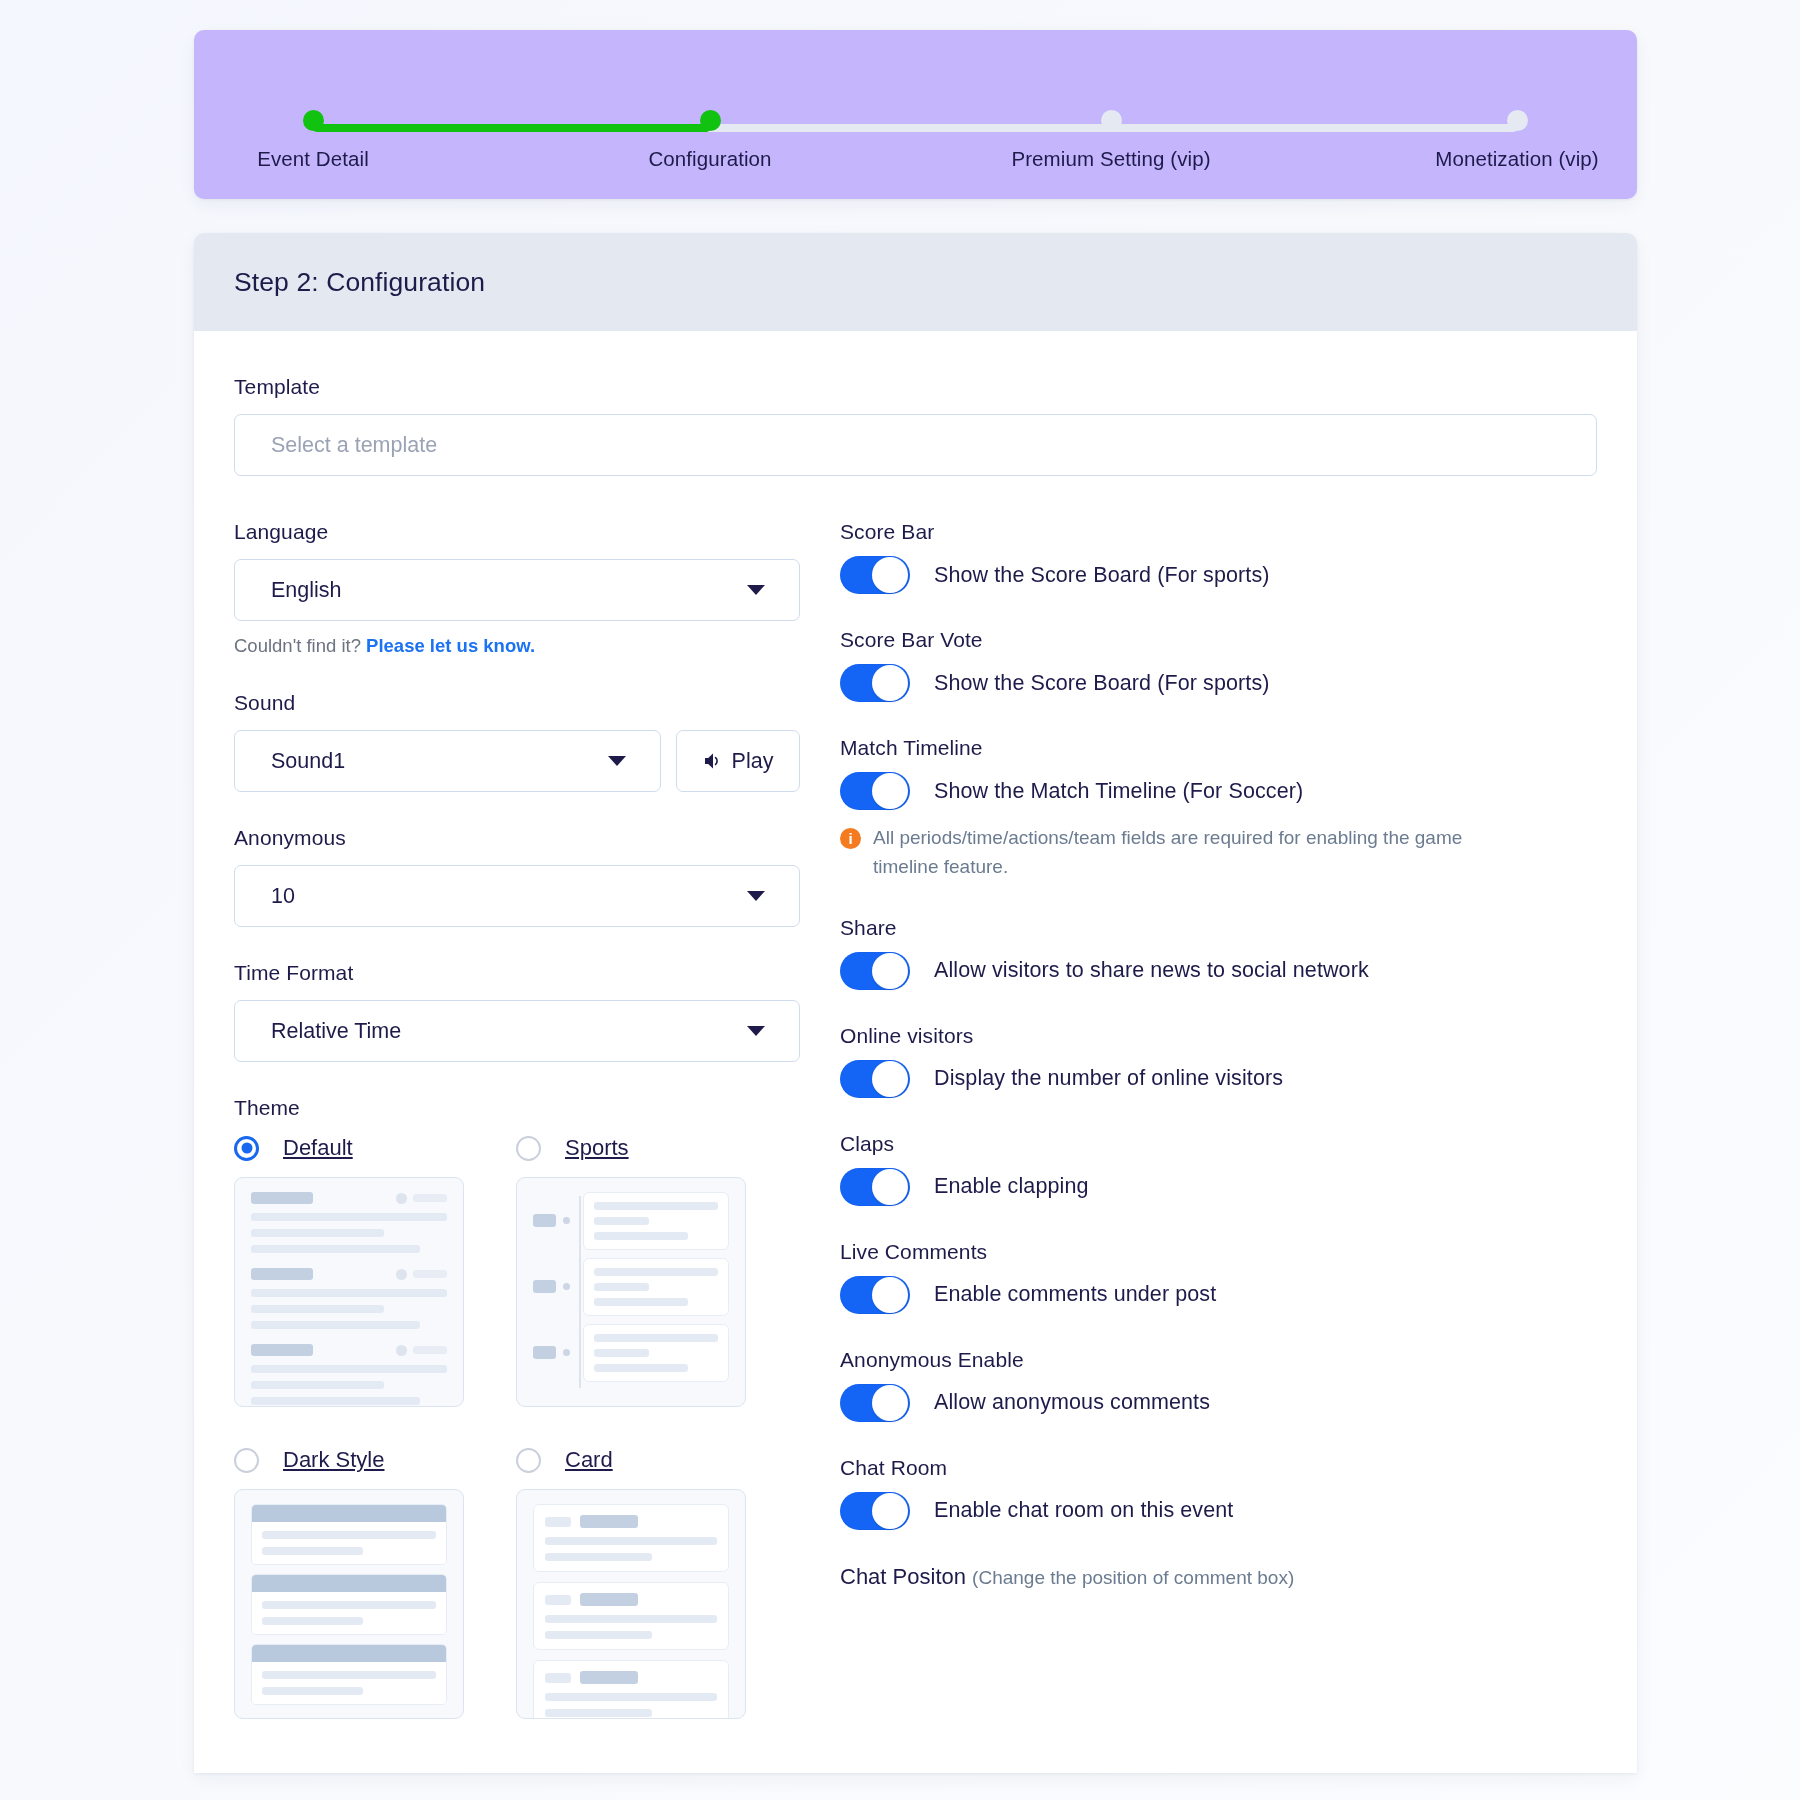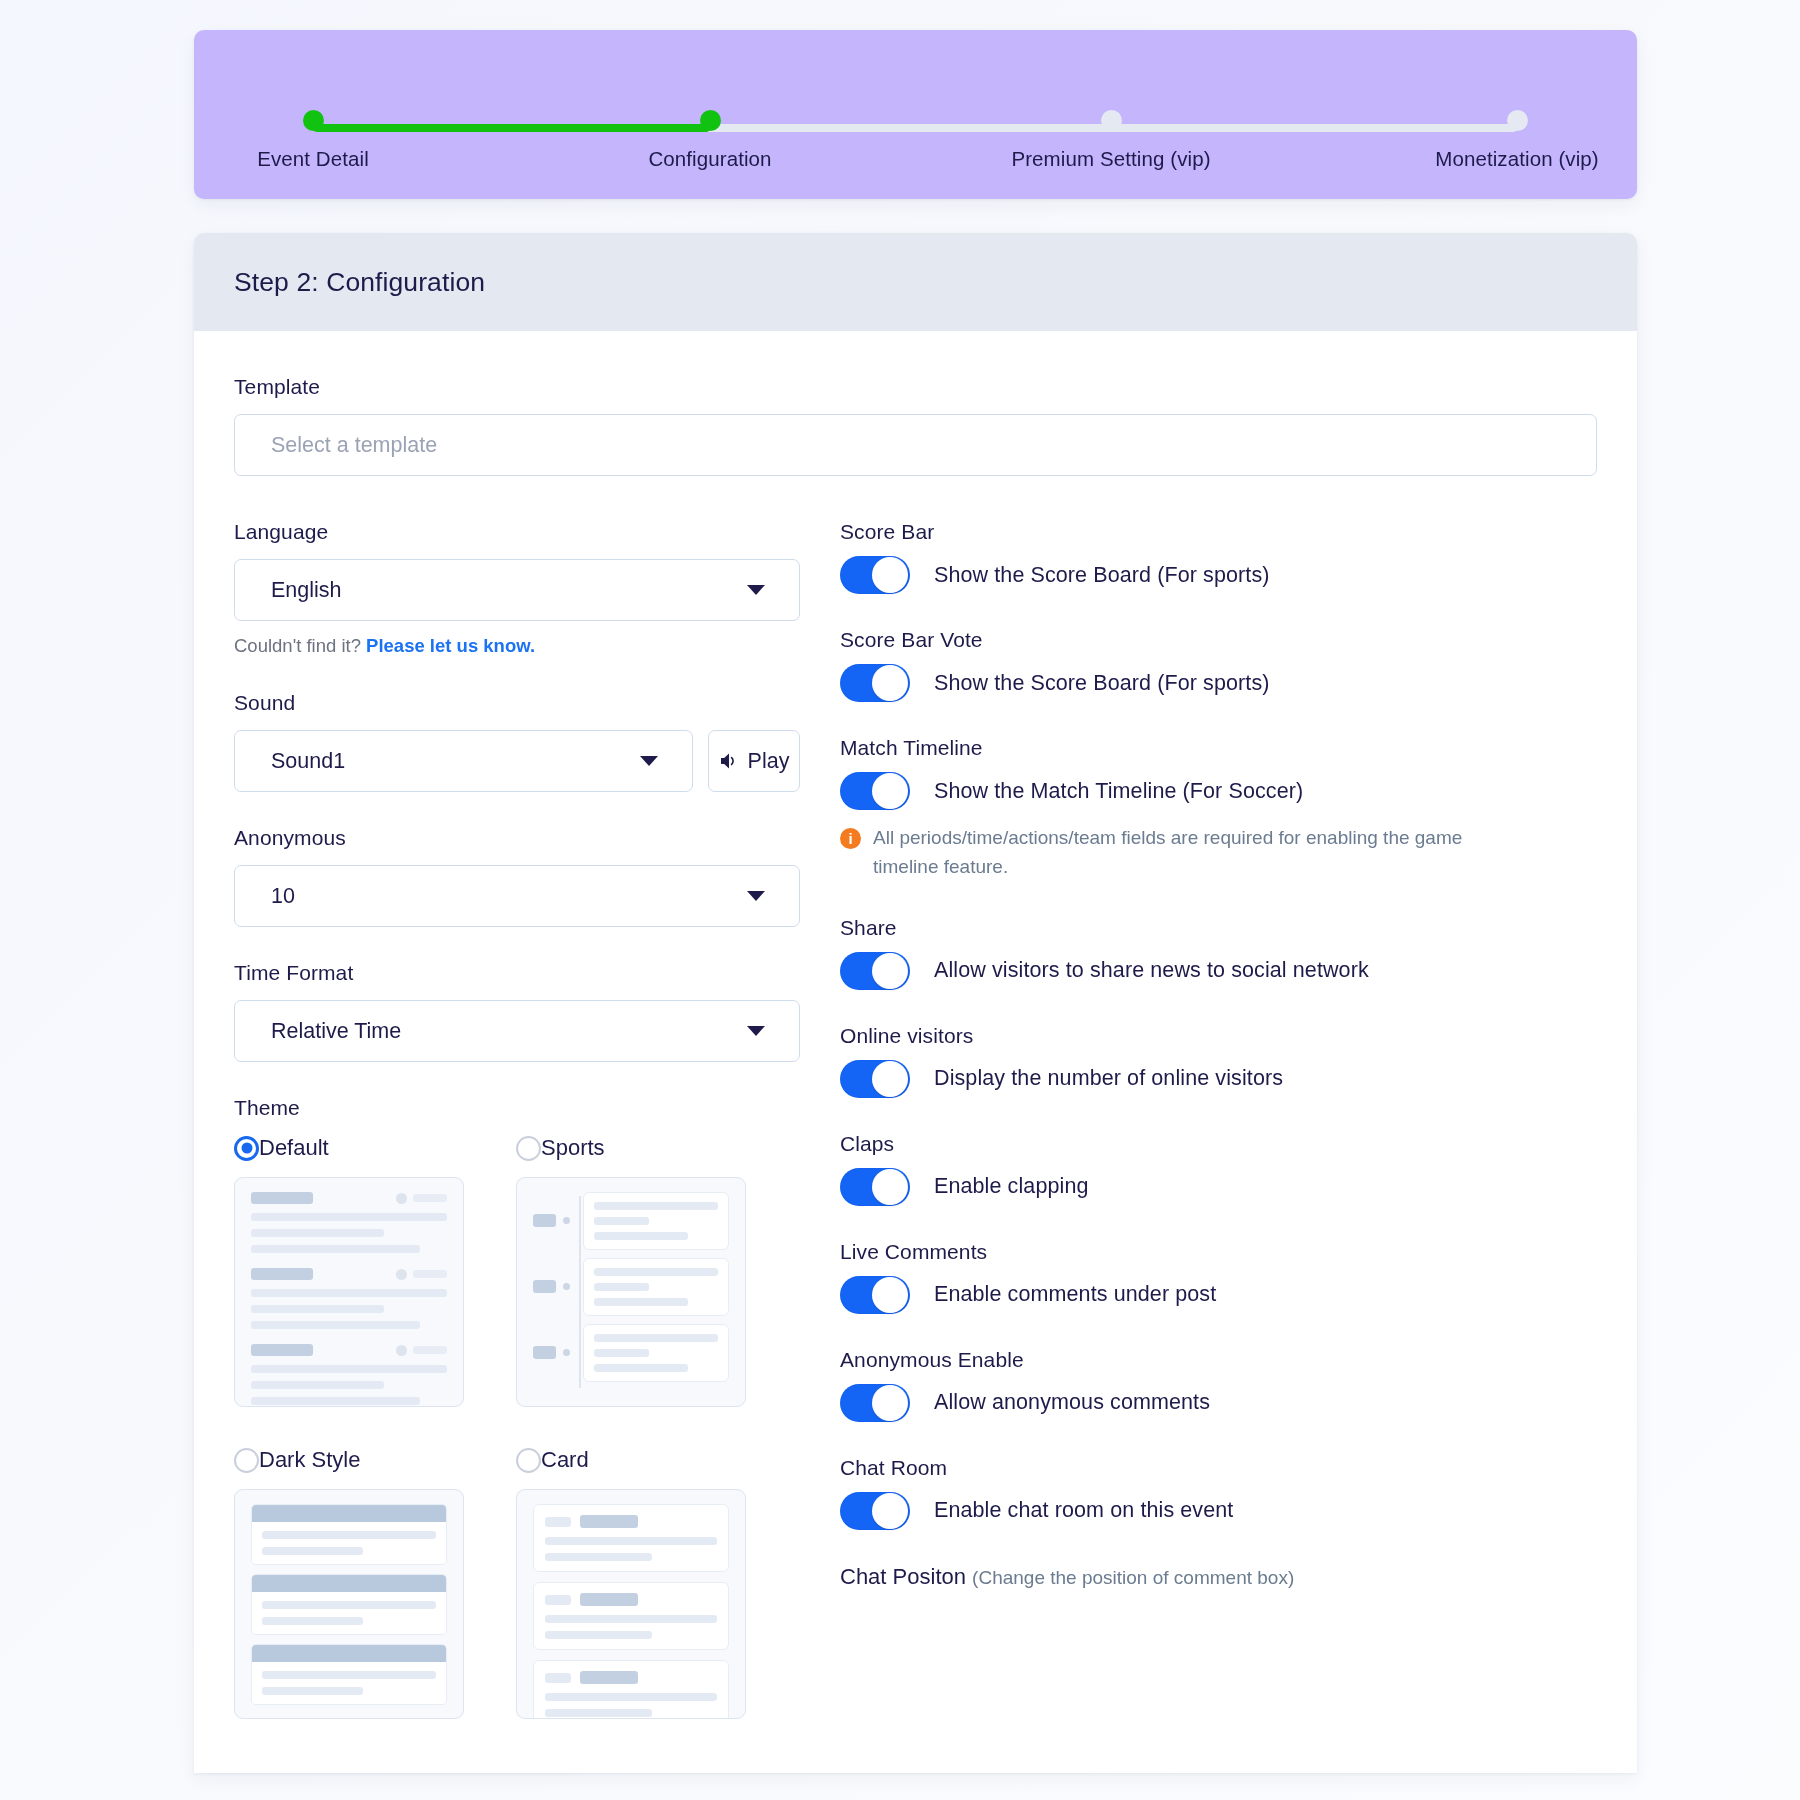--- a/index.html
+++ b/index.html
@@ -164,21 +164,21 @@
   .hint {
     margin-top: 14px;
     font-size: 18.5px;
     color: #6b7280;
   }
   .hint a { color: #1b72f2; text-decoration: none; font-weight: 600; }
 
   .sound-row { display: flex; gap: 15px; align-items: stretch; }
   .sound-row .select { flex: 1; }
   .play-btn {
-    width: 92px;
+    width: 124px;
     border: 1px solid #cfdcec;
     border-radius: 7px;
     background: #fff;
     display: flex;
     align-items: center;
     justify-content: center;
     gap: 7px;
     font-size: 21.5px;
     color: #1e1b4b;
     cursor: pointer;
@@ -190,23 +190,24 @@
     display: grid;
     grid-template-columns: 240px 240px;
     column-gap: 42px;
     row-gap: 16px;
     margin-top: 4px;
   }
   .theme-opt { }
   .theme-head {
     display: flex;
     align-items: center;
-    gap: 0;
+    gap: 24px;
     margin-bottom: 16px;
     cursor: pointer;
+    text-decoration: underline;
   }
   .radio {
     width: 25px; height: 25px;
     border-radius: 50%;
     border: 2px solid #c9cfdb;
     background: #fff;
     flex: none;
     position: relative;
   }
   .radio.sel { border-color: #1868f0; border-width: 3px; }

